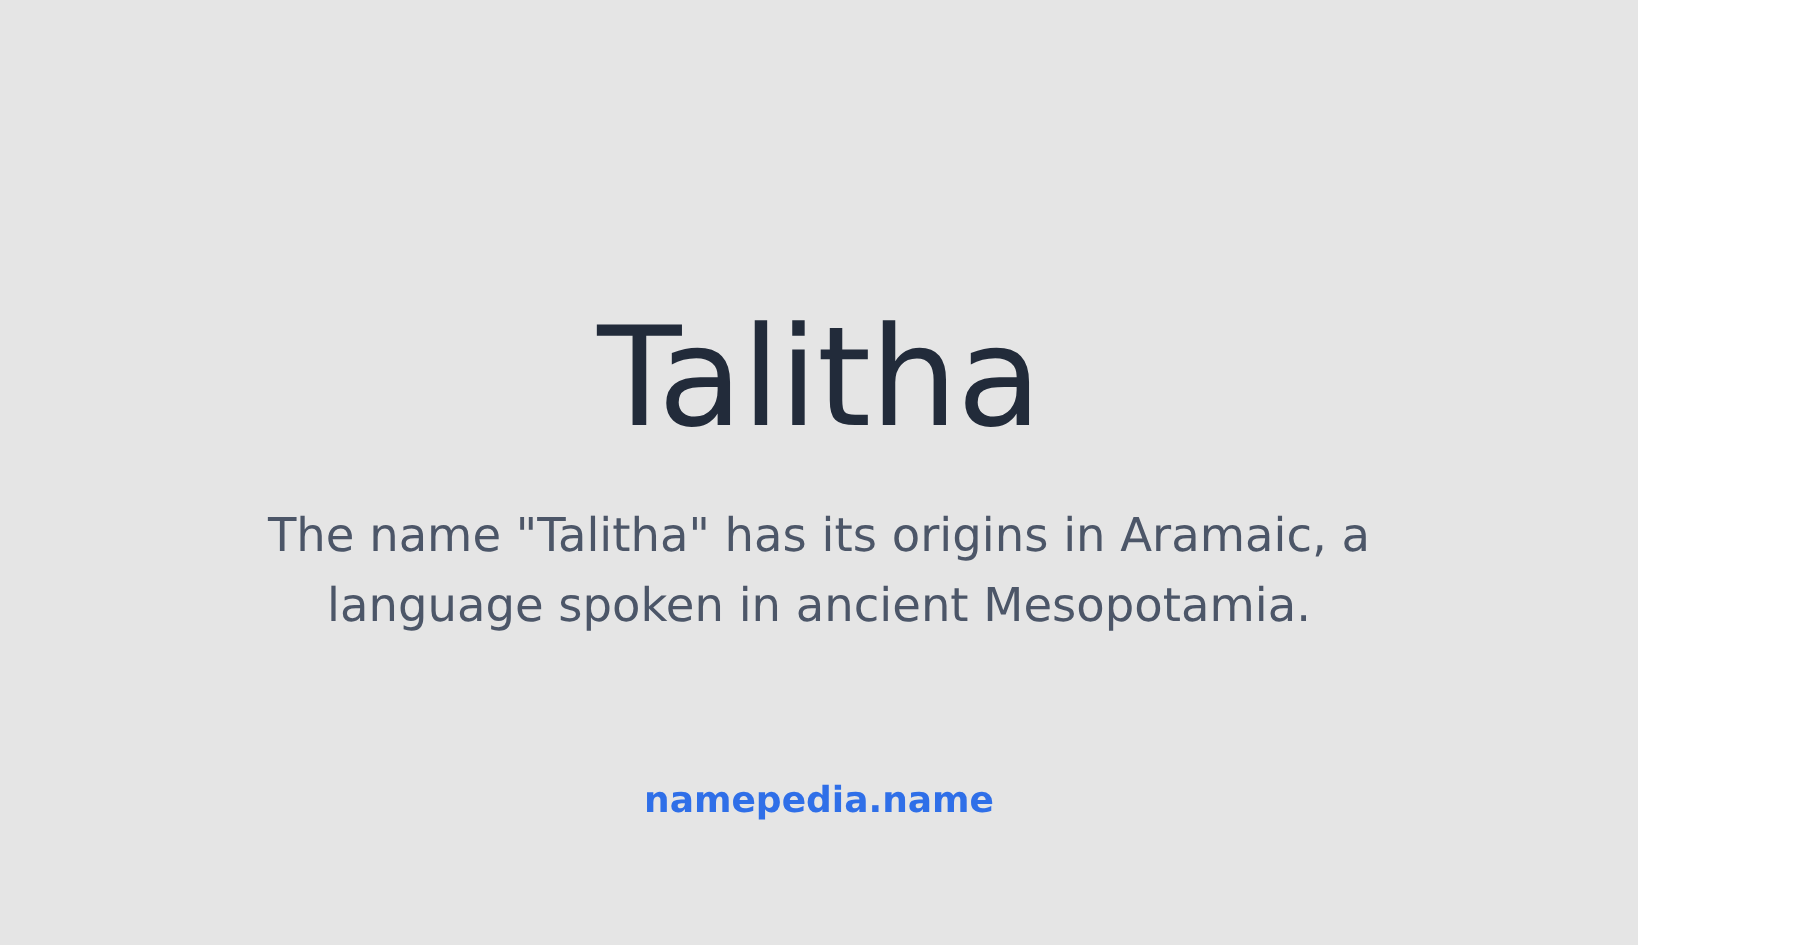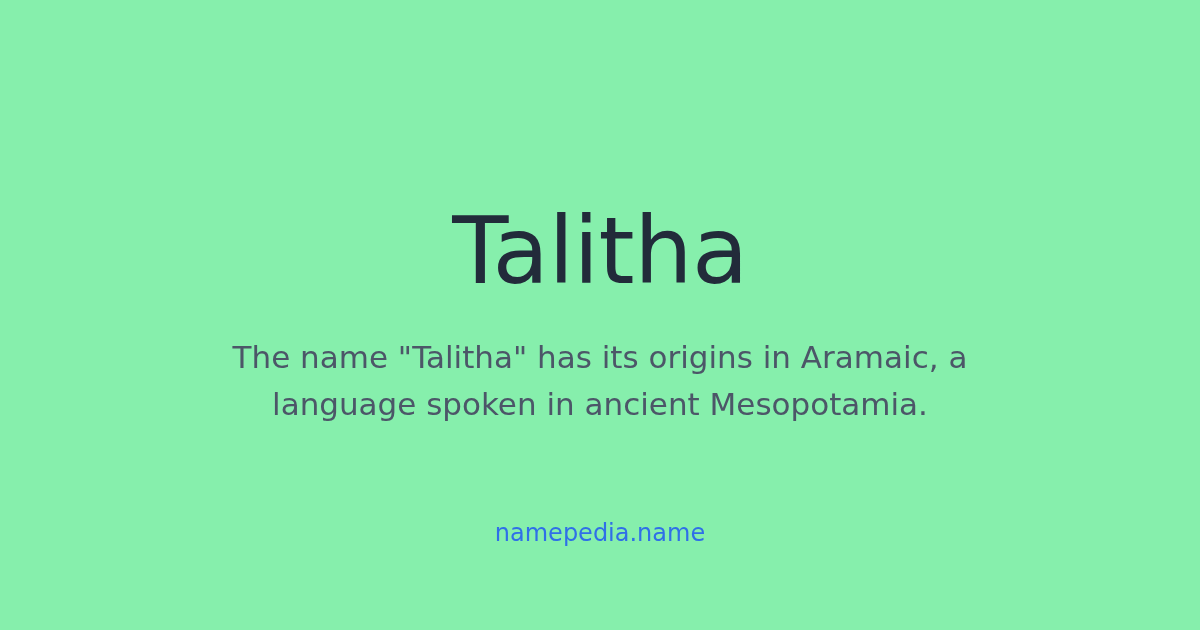--- a/index.html
+++ b/index.html
@@ -11,23 +11,23 @@
   body {
     width: 1200px;
     height: 630px;
     background: #ffffff;
     font-family: "DejaVu Sans", "Liberation Sans", sans-serif;
     -webkit-font-smoothing: antialiased;
     overflow: hidden;
   }
 
   .card {
-    width: 1200px;
+    width: 1092px;
     height: 630px;
-    background: #86efac;
+    background: #e5e5e5;
     box-sizing: border-box;
     position: relative;
     display: flex;
     flex-direction: column;
     align-items: center;
   }
 
   
   .name-title {
     margin: 0;
@@ -63,21 +63,21 @@
 
   
   .site-link {
     position: absolute;
     top: 518px;
     left: 0;
     right: 0;
     text-align: center;
     font-size: 24px;
     line-height: 30px;
-    font-weight: 400;
+    font-weight: 700;
     color: #2f6fe8;
     text-decoration: none;
   }
 </style>
 </head>
 <body>
 
 <div class="card">
 
   <h1 class="name-title">Talitha</h1>

